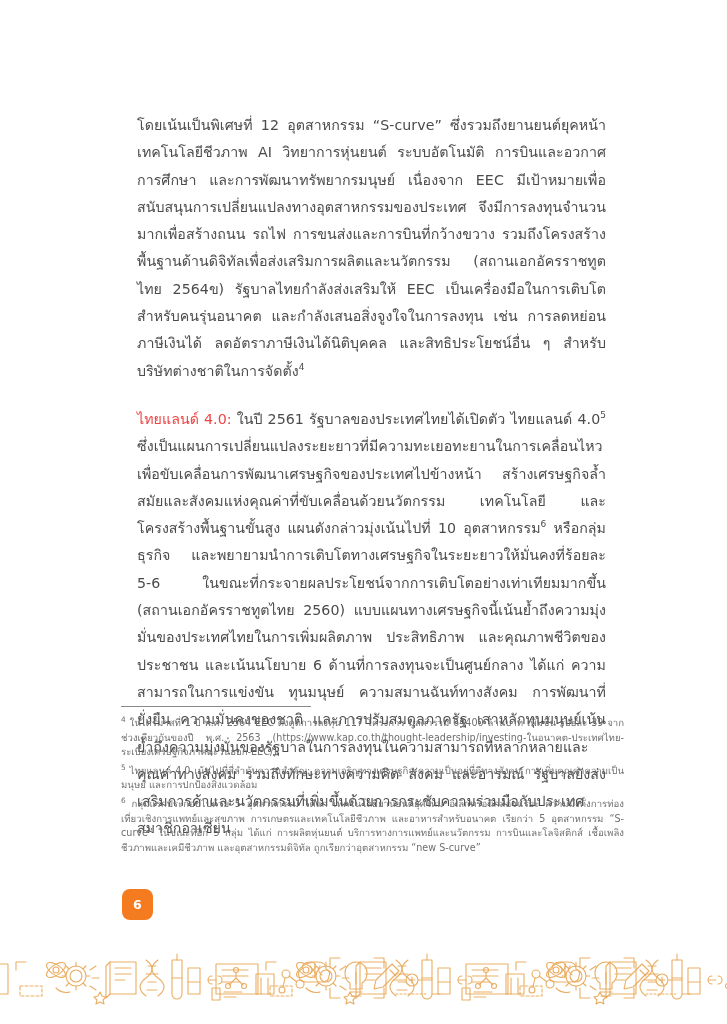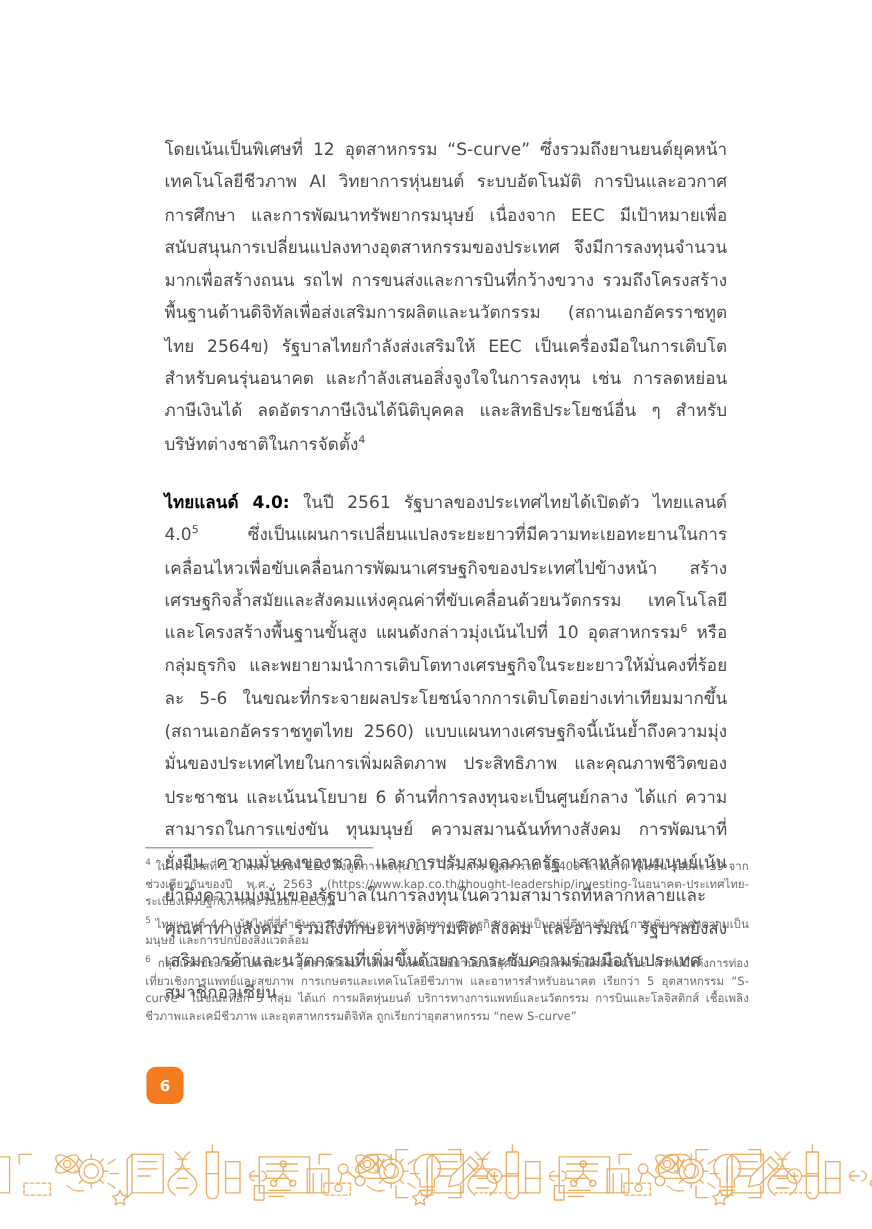--- a/index.html
+++ b/index.html
@@ -41,22 +41,22 @@
     margin: 0 0 6px 16px;
     letter-spacing: 0.05px;
     word-spacing: 0.4px;
   }
 
   .para.second {
     margin-top: 21px;
   }
 
   .hl {
-    color: #000000;
-    font-weight: bold;
+    color: #ef4444;
+    font-weight: normal;
   }
 
   sup.fn {
     font-size: 9px;
     line-height: 0;
     vertical-align: super;
     color: #4b4b4b;
   }
 
   

